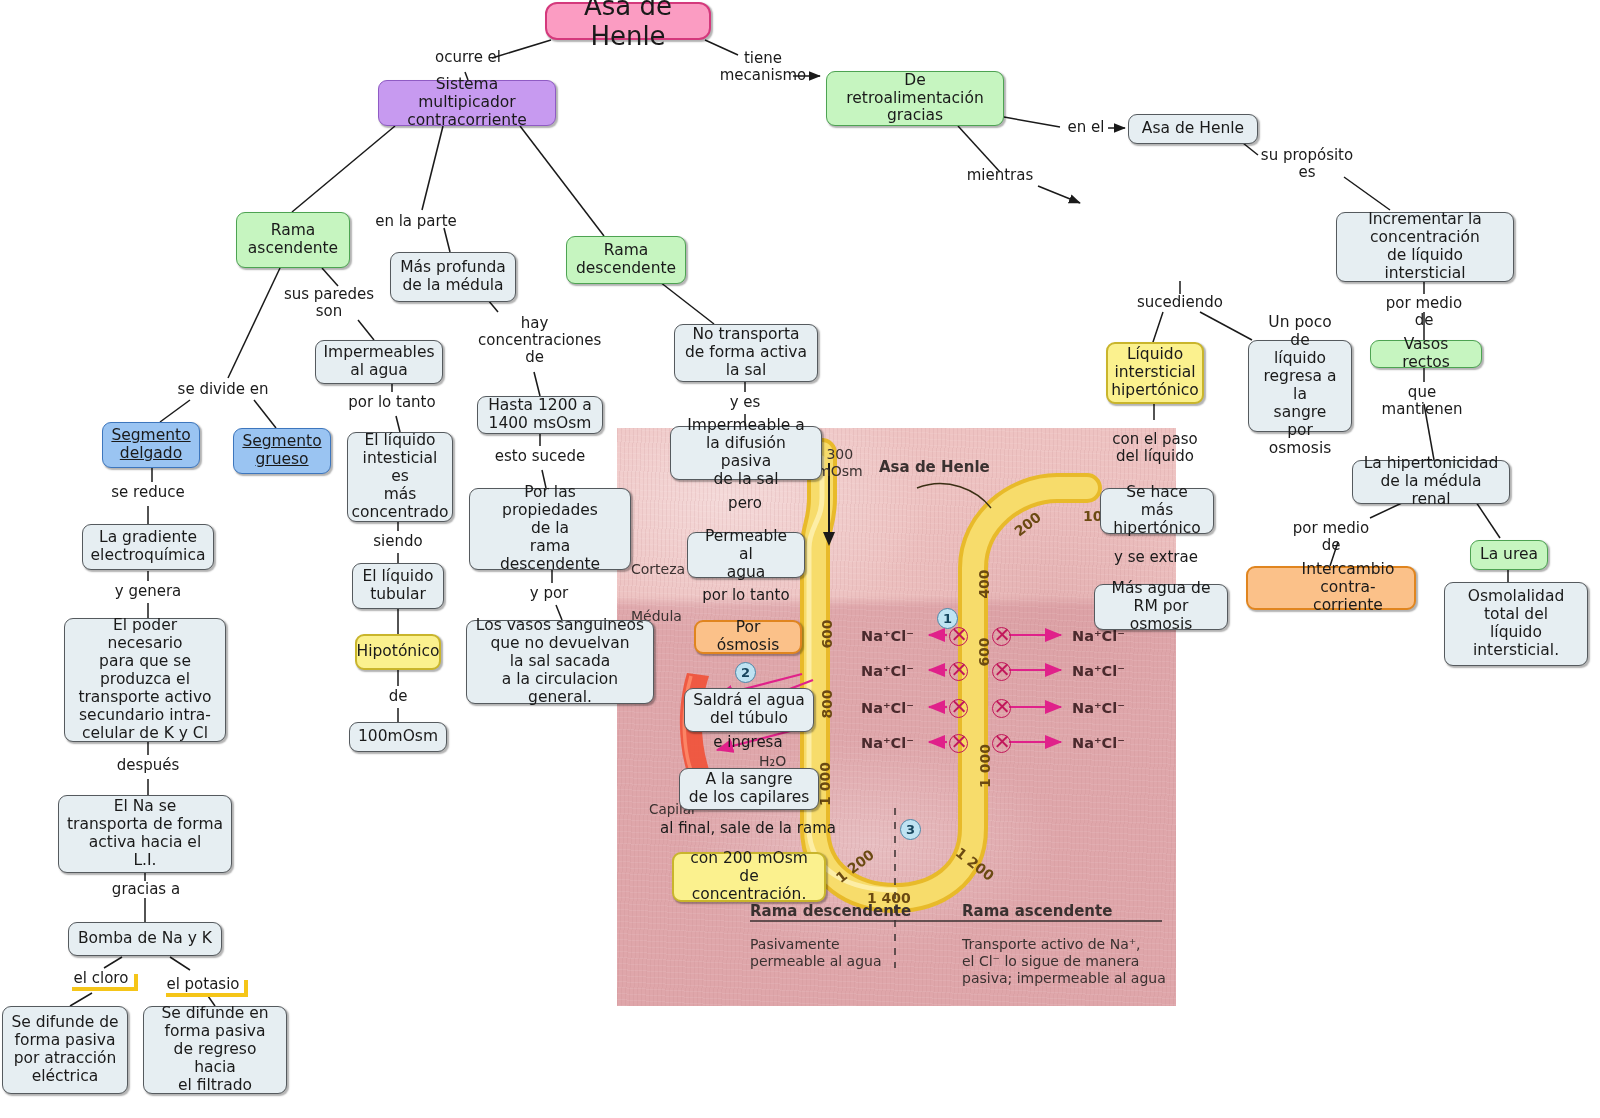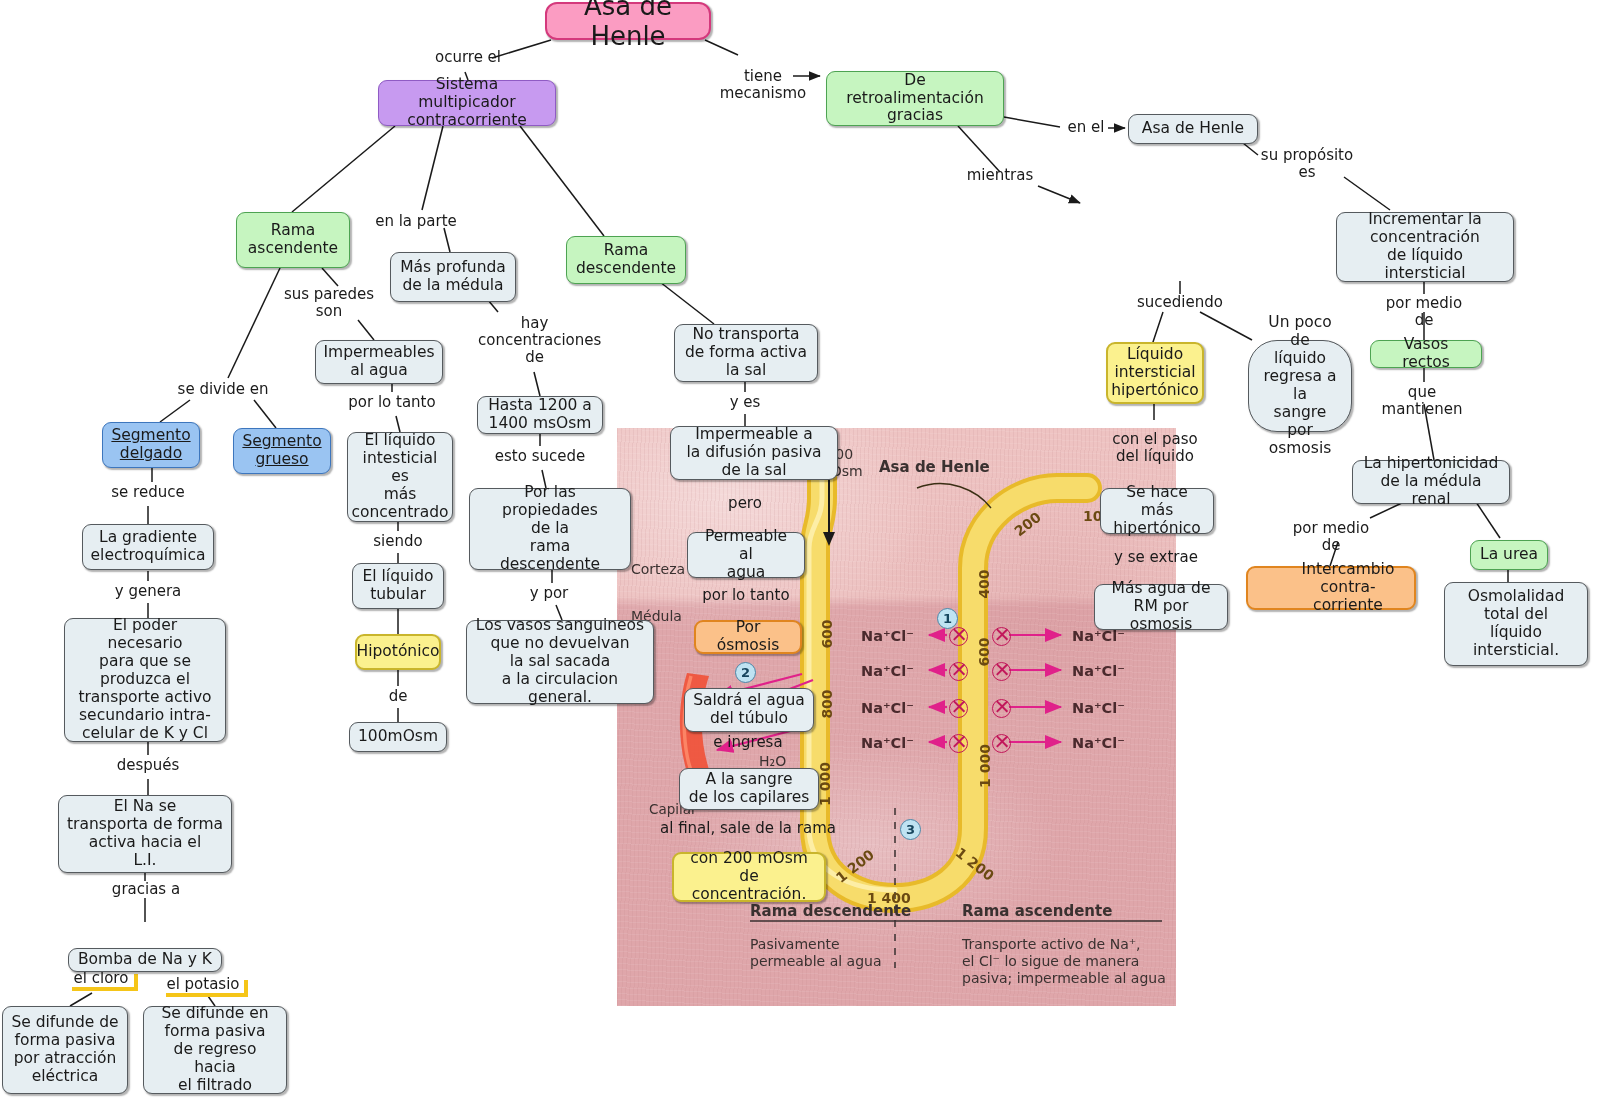--- a/index.html
+++ b/index.html
@@ -307,21 +307,21 @@
     <div class="itxt ibold" style="left:133px;top:474px;font-size:15px;">Rama descendente</div>
     <div class="itxt ibold" style="left:345px;top:474px;font-size:15px;">Rama ascendente</div>
     <div class="itxt" style="left:133px;top:508px;">Pasivamente
 permeable al agua</div>
     <div class="itxt" style="left:345px;top:508px;">Transporte activo de Na⁺,
 el Cl⁻ lo sigue de manera
 pasiva; impermeable al agua</div>
   </div>
 
   <div class="lbl" style="left:428px;top:49px;width:80px;">ocurre el</div>
-  <div class="lbl" style="left:718px;top:68px;width:90px;">tiene
+  <div class="lbl" style="left:718px;top:50px;width:90px;">tiene
 mecanismo</div>
   <div class="lbl" style="left:1064px;top:119px;width:44px;">en el</div>
   <div class="lbl" style="left:965px;top:167px;width:70px;">mientras</div>
   <div class="lbl" style="left:1252px;top:147px;width:110px;">su propósito
 es</div>
   <div class="lbl" style="left:370px;top:213px;width:92px;">en la parte</div>
   <div class="lbl" style="left:275px;top:286px;width:108px;">sus paredes
 son</div>
   <div class="lbl" style="left:173px;top:381px;width:100px;">se divide en</div>
   <div class="lbl" style="left:478px;top:315px;width:113px;">hay
@@ -369,38 +369,38 @@
 descendente</div>
 
   <div class="node n-plain" style="left:315px;top:340px;width:128px;height:44px;">Impermeables
 al agua</div>
   <div class="node n-plain" style="left:674px;top:324px;width:144px;height:58px;">No transporta
 de forma activa
 la sal</div>
   <div class="node n-yellow" style="left:1106px;top:342px;width:98px;height:62px;">Líquido
 intersticial
 hipertónico</div>
-  <div class="node n-plain" style="left:1248px;top:340px;width:104px;height:92px;border-radius:29px;">Un poco de
+  <div class="node n-plain" style="left:1248px;top:340px;width:104px;height:92px;">Un poco de
 líquido
 regresa a la
 sangre
 por osmosis</div>
   <div class="node n-green" style="left:1370px;top:340px;width:112px;height:28px;">Vasos rectos</div>
 
   <div class="node n-blue" style="left:102px;top:422px;width:98px;height:46px;">Segmento
 delgado</div>
   <div class="node n-blue" style="left:233px;top:428px;width:98px;height:46px;">Segmento
 grueso</div>
   <div class="node n-plain" style="left:477px;top:396px;width:126px;height:38px;">Hasta 1200 a
 1400 msOsm</div>
   <div class="node n-plain" style="left:347px;top:432px;width:106px;height:90px;">El líquido
 intesticial es
 más
 concentrado</div>
-  <div class="node n-plain" style="left:670px;top:426px;width:168px;height:54px;text-align:center;">Impermeable a
+  <div class="node n-plain" style="left:670px;top:426px;width:152px;height:54px;text-align:center;">Impermeable a
 la difusión pasiva
 de la sal</div>
   <div class="node n-plain" style="left:1100px;top:488px;width:114px;height:46px;">Se hace más
 hipertónico</div>
   <div class="node n-plain" style="left:1352px;top:460px;width:158px;height:44px;">La hipertonicidad
 de la médula renal</div>
 
   <div class="node n-plain" style="left:82px;top:524px;width:132px;height:46px;">La gradiente
 electroquímica</div>
   <div class="node n-plain" style="left:469px;top:488px;width:162px;height:82px;">Por las
@@ -438,21 +438,21 @@
 del túbulo</div>
   <div class="node n-plain" style="left:349px;top:722px;width:98px;height:30px;">100mOsm</div>
   <div class="node n-plain" style="left:58px;top:795px;width:174px;height:78px;">El Na se
 transporta de forma
 activa hacia el
 L.I.</div>
   <div class="node n-plain" style="left:679px;top:768px;width:140px;height:42px;">A la sangre
 de los capilares</div>
   <div class="node n-yellow" style="left:672px;top:852px;width:154px;height:50px;">con 200 mOsm
 de concentración.</div>
-  <div class="node n-plain" style="left:68px;top:922px;width:154px;height:24px;margin-top:26px;">Bomba de Na y K</div>
+  <div class="node n-plain" style="left:68px;top:922px;width:154px;height:34px;">Bomba de Na y K</div>
   <div class="node n-plain" style="left:2px;top:1006px;width:126px;height:88px;">Se difunde de
 forma pasiva
 por atracción
 eléctrica</div>
   <div class="node n-plain" style="left:143px;top:1006px;width:144px;height:88px;">Se difunde en
 forma pasiva
 de regreso hacia
 el filtrado</div>
 
 </div>

